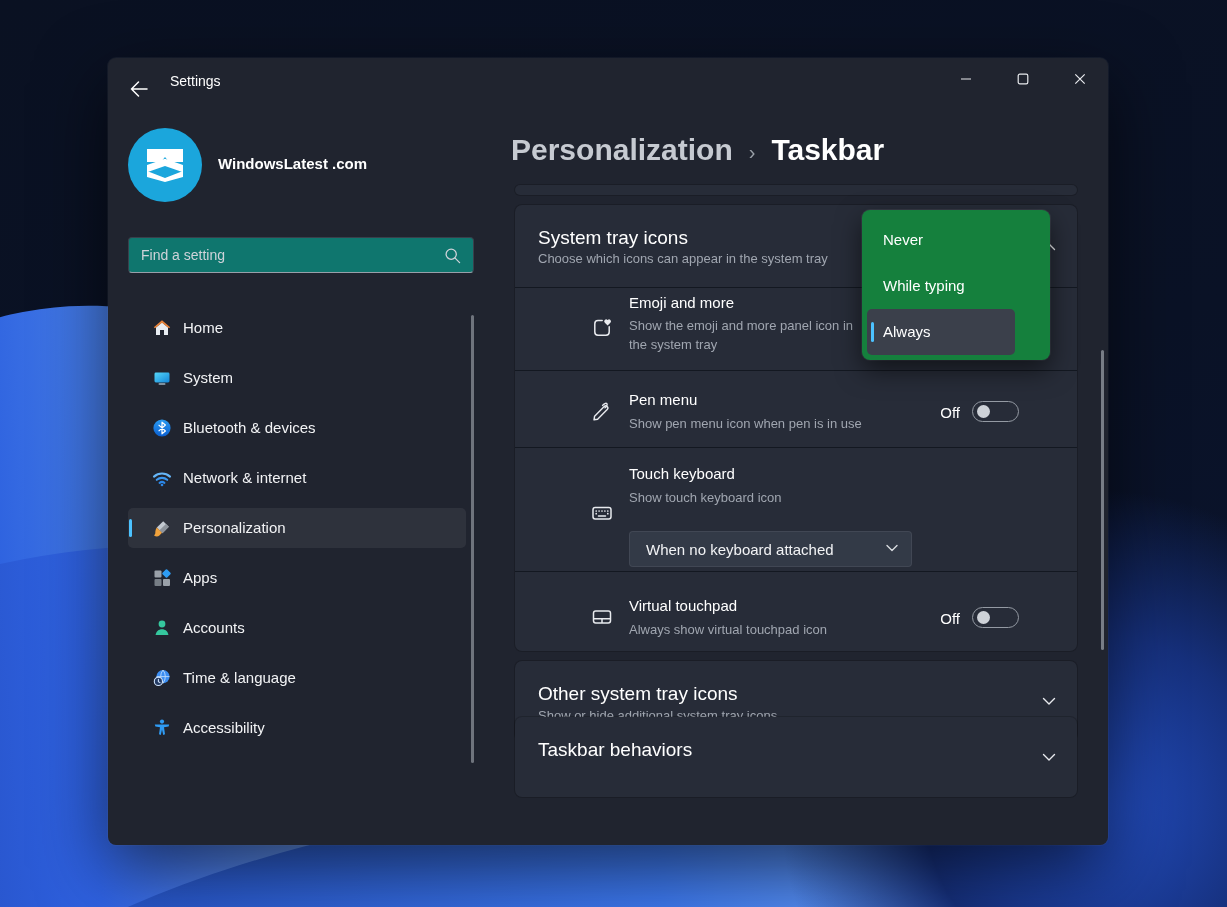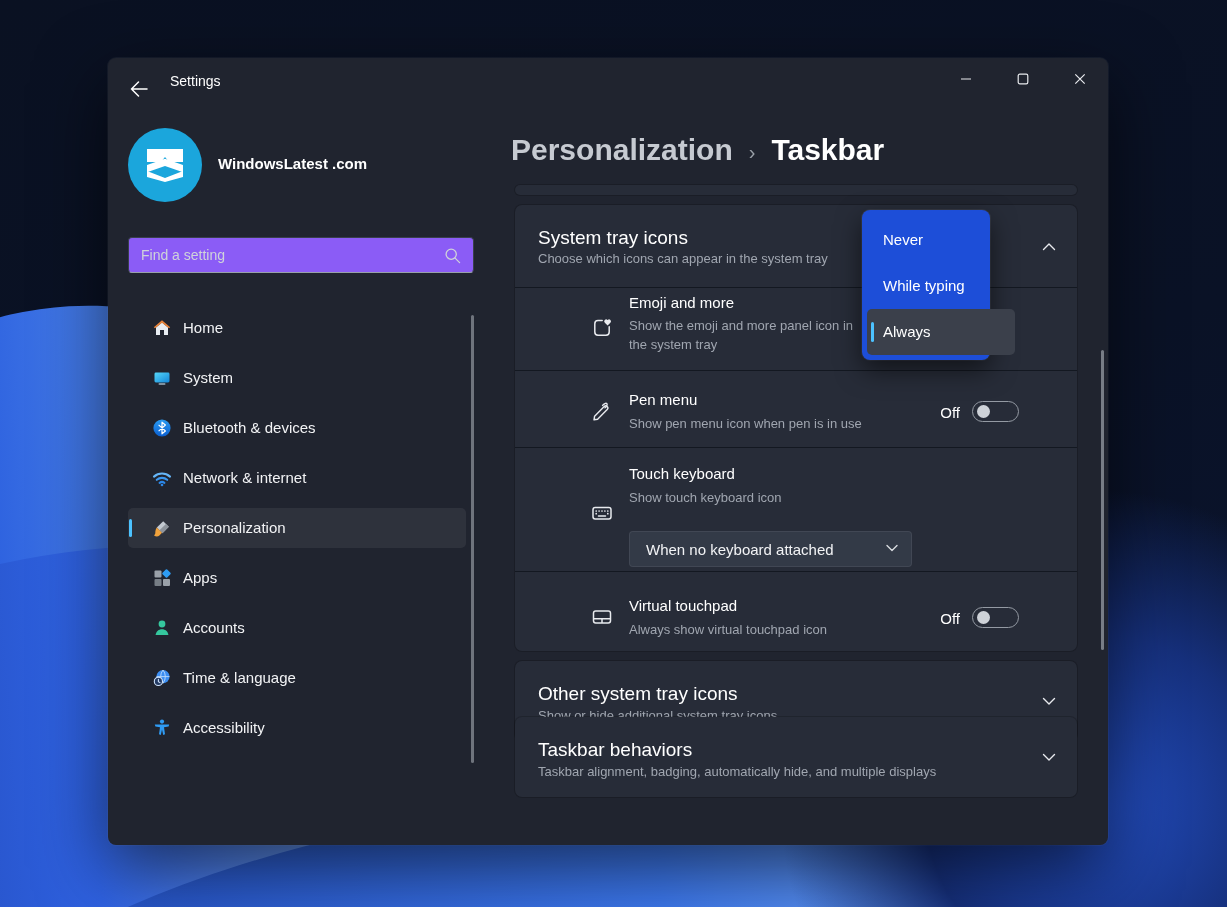--- a/index.html
+++ b/index.html
@@ -42,21 +42,21 @@
   .win-btn svg { display:block; }
 
   
   .account { position:absolute; left:20px; top:70px; height:74px; }
   .avatar { position:absolute; left:0; top:0; width:74px; height:74px; border-radius:50%;
             background:#1ba6dc; display:flex; align-items:center; justify-content:center; }
   .account-name { position:absolute; left:90px; top:27px; white-space:nowrap;
                   font-size:15px; font-weight:bold; color:#fff; }
 
   .searchbox { position:absolute; left:20px; top:179px; width:346px; height:36px;
-               background:#8b5cf6; border:1px solid #39404c; border-bottom:1px solid #98a0aa;
+               background:#0f766e; border:1px solid #39404c; border-bottom:1px solid #98a0aa;
                border-radius:4px; }
   .searchbox input { position:absolute; left:12px; top:0; width:290px; height:34px;
                background:transparent; border:none; outline:none; color:#e6e8ec; font-size:14px;
                font-family:"Liberation Sans",sans-serif; }
   .searchbox input::placeholder { color:#cfd3da; opacity:1; }
   .search-ic { position:absolute; right:12px; top:9px; }
 
   .nav { position:absolute; left:20px; top:250px; width:338px; }
   .nav-item { position:relative; width:338px; height:40px; margin-bottom:10px; border-radius:5px;
               cursor:pointer; }
@@ -103,22 +103,22 @@
   .toggle .knob { position:absolute; left:4px; top:3px; width:13px; height:13px; border-radius:50%;
             background:#ced2d8; }
 
   .dd-btn { position:absolute; left:114px; top:326px; width:283px; height:36px; border-radius:4px;
             background:#333a47; border:1px solid rgba(255,255,255,.07); cursor:pointer;
             text-align:left; color:#f2f3f5; font-size:15px; font-family:"Liberation Sans",sans-serif;
             padding-left:16px; }
   .dd-btn .dd-chev { position:absolute; right:13px; top:12px; }
 
   
-  .flyout { position:absolute; left:754px; top:152px; width:128px; height:150px; border-radius:8px;
-            background:#1d4ed8; box-shadow:0 10px 26px rgba(0,0,0,.55), 0 0 0 1px rgba(255,255,255,.07);
+  .flyout { position:absolute; left:754px; top:152px; width:188px; height:150px; border-radius:8px;
+            background:#15803d; box-shadow:0 10px 26px rgba(0,0,0,.55), 0 0 0 1px rgba(255,255,255,.07);
             z-index:30; }
   .fly-item { position:absolute; left:5px; width:148px; height:46px; border-radius:5px; cursor:pointer; }
   .fly-item .fly-label { position:absolute; left:16px; top:0; height:46px; line-height:46px;
             font-size:15px; color:#fff; white-space:nowrap; }
   .fly-item.selected { background:#3b404b; }
   .fly-item .fly-pill { position:absolute; left:4px; top:13px; width:3px; height:20px; border-radius:2px;
             background:#4cc2ff; display:none; }
   .fly-item.selected .fly-pill { display:block; }
 
   .main-scroll { position:absolute; left:993px; top:292px; width:3px; height:300px;
@@ -380,21 +380,20 @@
       <div class="card-sub" style="top:47px;">Show or hide additional system tray icons</div>
       <button class="chev-btn" style="top:28px;">
         <svg width="14" height="9" viewBox="0 0 14 9">
           <path d="M1.5 1.5 7 7l5.5-5.5" fill="none" stroke="#e8eaee" stroke-width="1.4" stroke-linecap="round" stroke-linejoin="round"></path>
         </svg>
       </button>
     </div>
 
     <div class="card card-behaviors">
       <div class="card-title" style="top:22px;">Taskbar behaviors</div>
-      <div class="card-sub" style="top:47px;">Taskbar alignment, badging, automatically hide, and multiple displays</div>
       <button class="chev-btn" style="top:28px;">
         <svg width="14" height="9" viewBox="0 0 14 9">
           <path d="M1.5 1.5 7 7l5.5-5.5" fill="none" stroke="#e8eaee" stroke-width="1.4" stroke-linecap="round" stroke-linejoin="round"></path>
         </svg>
       </button>
     </div>
 
     <div class="flyout">
       <div class="fly-item" style="top:7px;">
 

